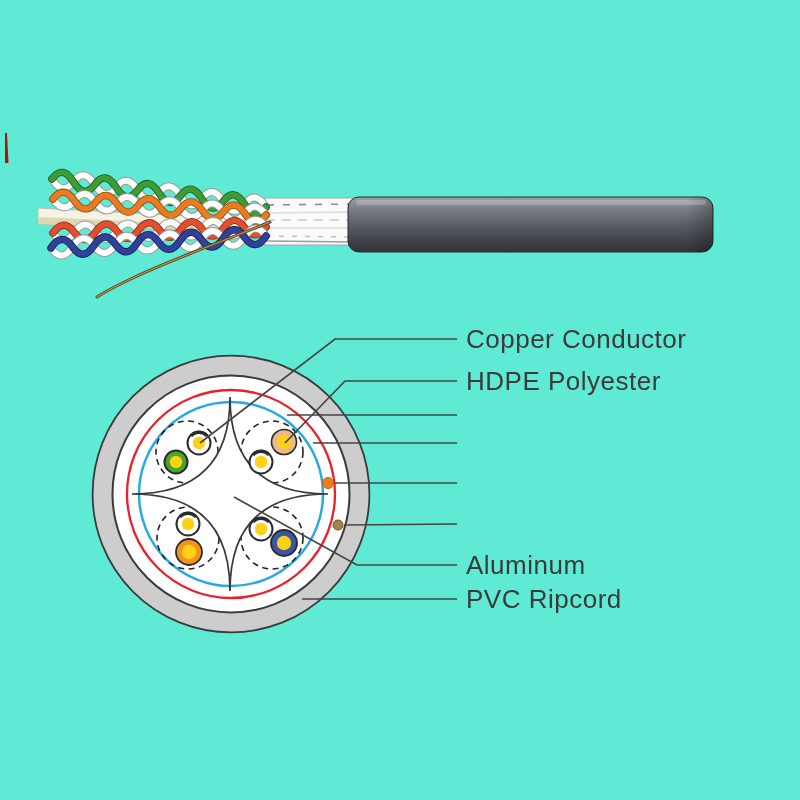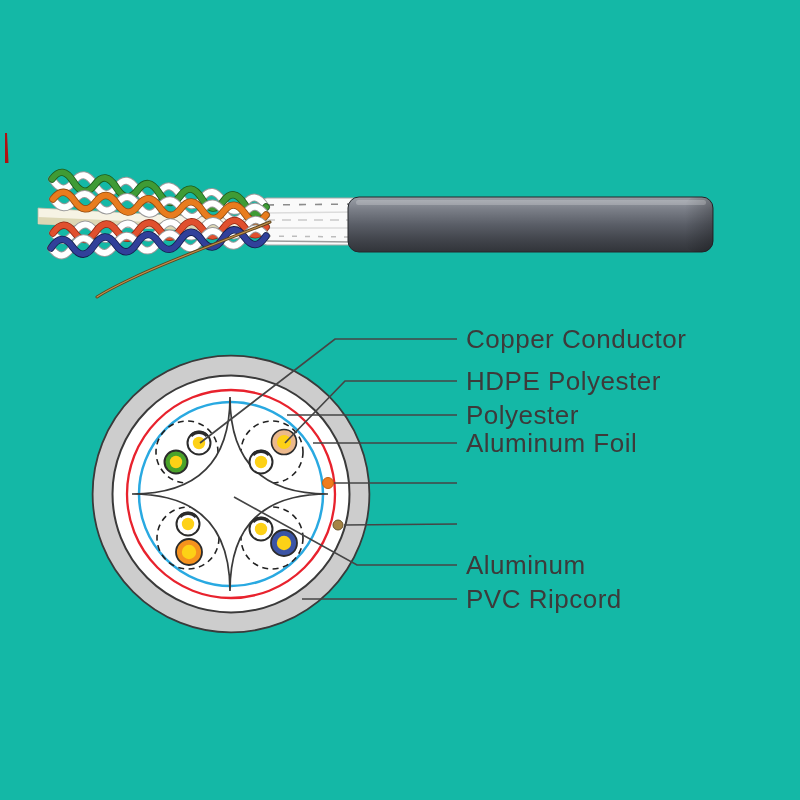--- a/index.html
+++ b/index.html
@@ -1,16 +1,16 @@
 <!DOCTYPE html>
 <html><head>
 <meta charset="utf-8">
 <style>
   html,body{margin:0;padding:0;background:#ffffff;}
-  #stage{position:relative;width:800px;height:800px;background:#14b8a6;overflow:hidden;
+  #stage{position:relative;width:800px;height:800px;background:#5eead4;overflow:hidden;
          font-family:"Liberation Sans","DejaVu Sans",sans-serif;}
   #diagram-svg{position:absolute;left:0;top:0;}
   .callout{position:absolute;left:466px;height:28px;line-height:28px;
            font-size:26px;letter-spacing:.5px;color:#3d3a3a;white-space:nowrap;}
   .co-0{top:325px}.co-1{top:367px}.co-2{top:401px}.co-3{top:429px}
   .co-4{top:468px}.co-5{top:510px}.co-6{top:551px}.co-7{top:585px}
 </style>
 </head>
 <body>
 
@@ -156,17 +156,15 @@
     <path d="M313,443 L457,443"></path>
     <path d="M334,483 L457,483"></path>
     <path d="M344,525 L457,524"></path>
     <path d="M234,497 L357,565 L457,565"></path>
     <path d="M302,599 L457,599"></path>
   </g>
 </svg>
 
   <div class="callout co-0">Copper Conductor</div>
   <div class="callout co-1">HDPE Polyester</div>
-  <div class="callout co-2">Polyester</div>
-  <div class="callout co-3">Aluminum Foil</div>
   <div class="callout co-6">Aluminum</div>
   <div class="callout co-7">PVC Ripcord</div>
 </div>
 
 </body></html>

